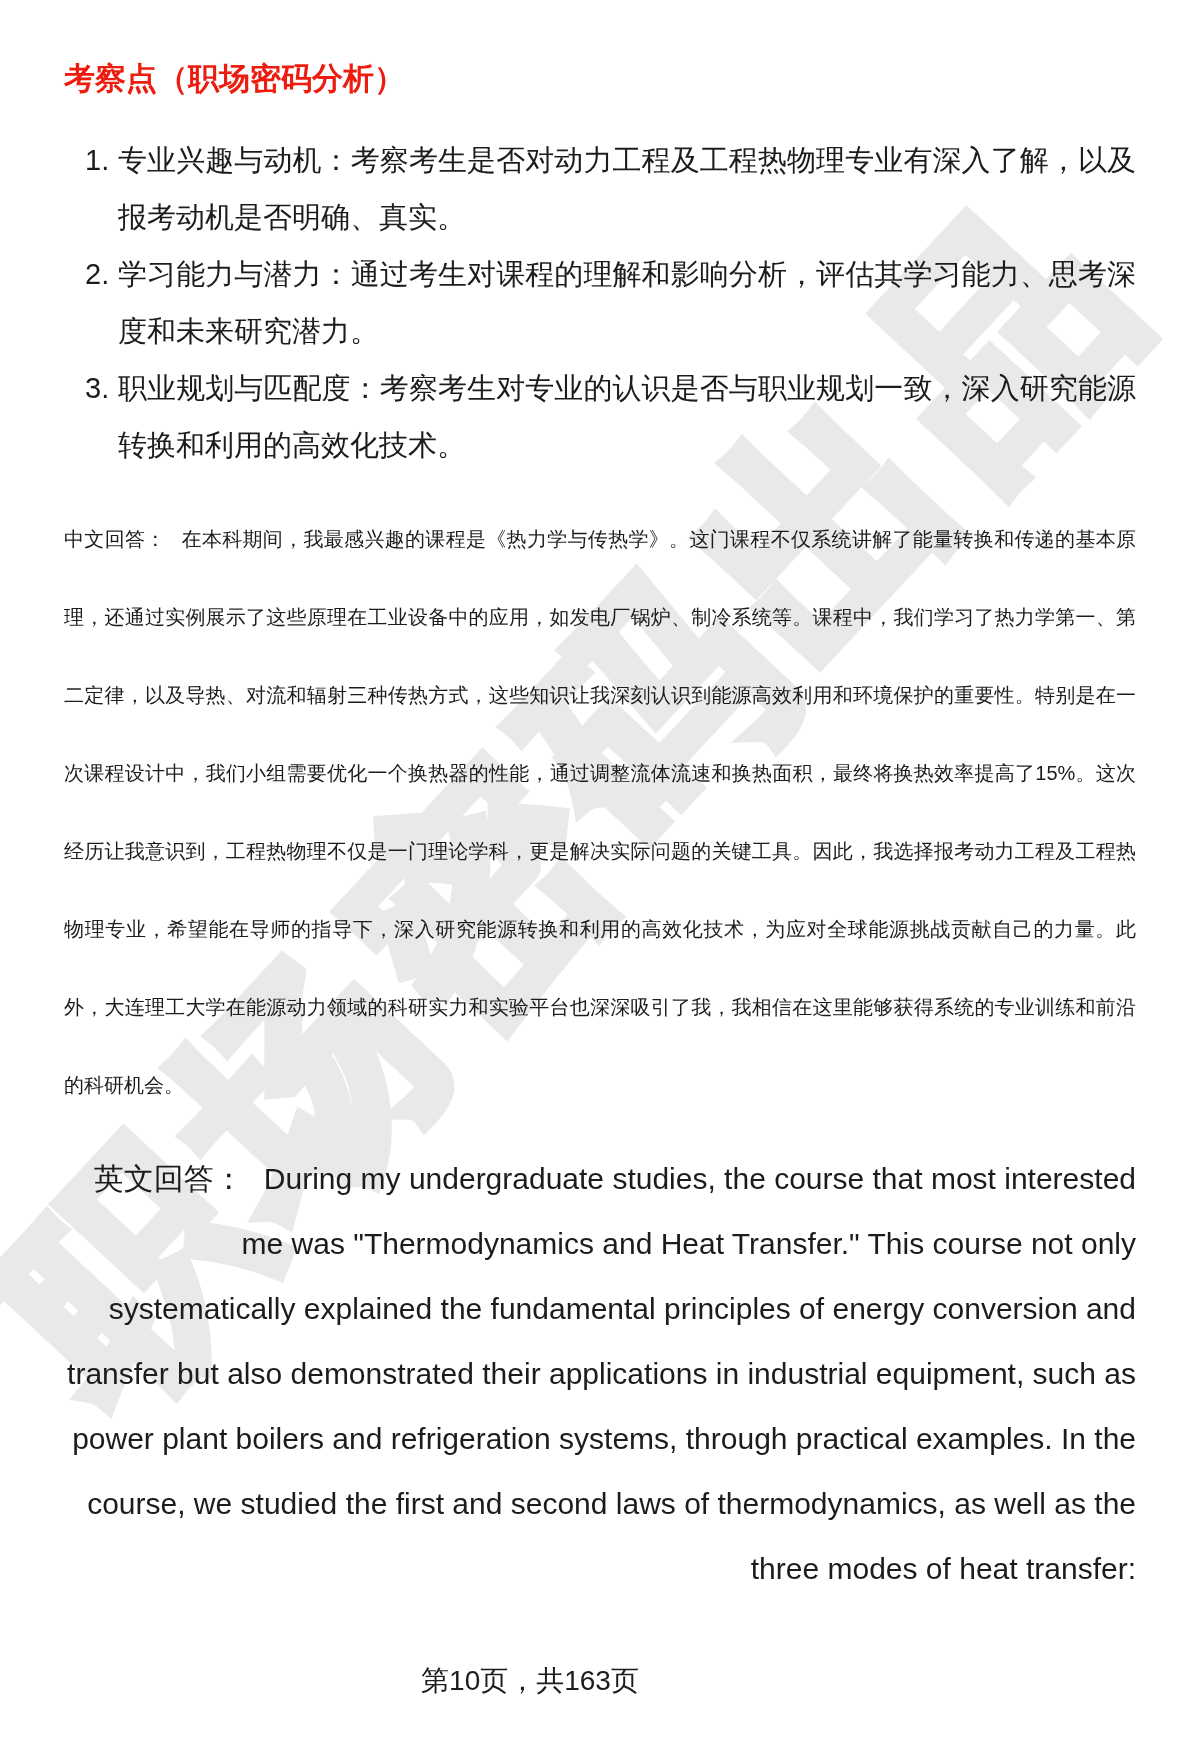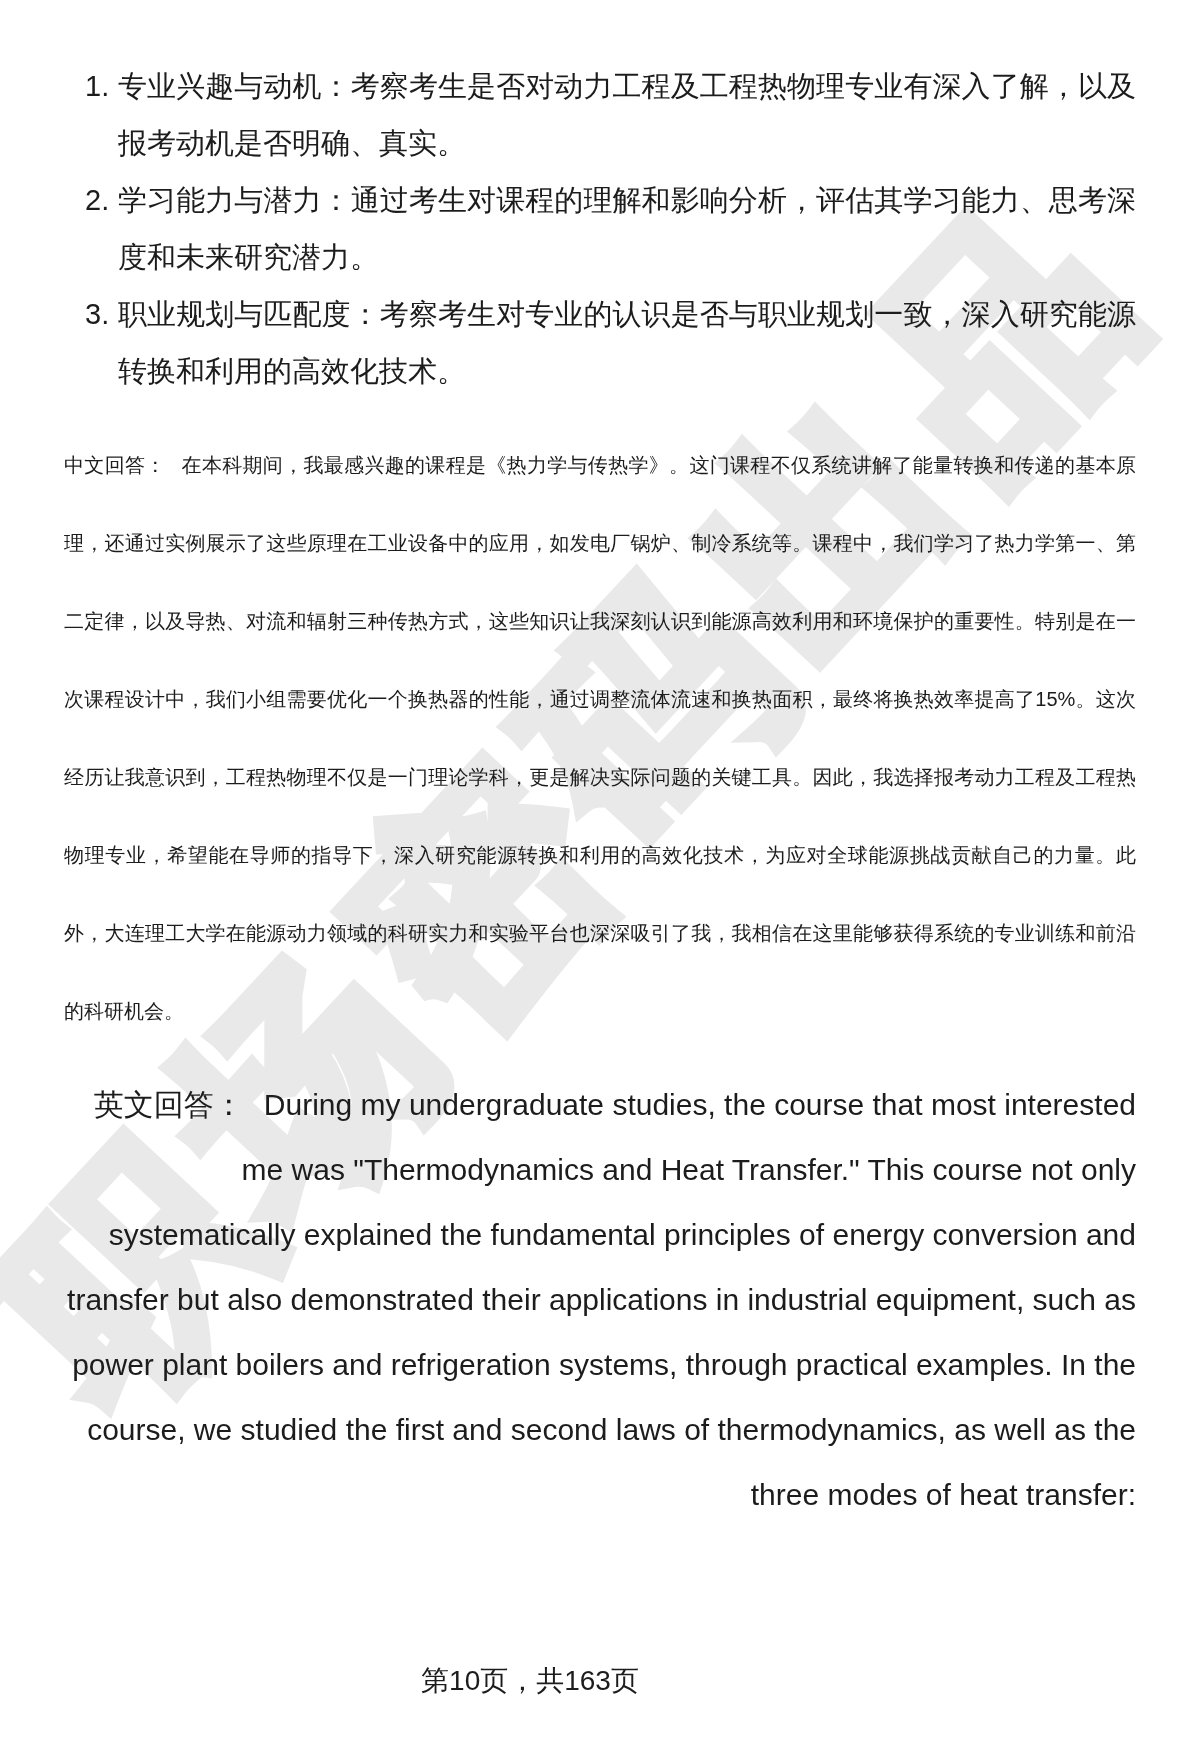--- a/index.html
+++ b/index.html
@@ -92,20 +92,21 @@
 </style>
 </head>
 <body>
 
 <div class="page">
 
   <div class="watermark">职场密码出品</div>
 
   <div class="content">
 
+    <h1 class="heading">考察点（职场密码分析）</h1>
 
     <div class="points">
       <div class="point">
         <span class="num">1.</span>
         <span class="txt">专业兴趣与动机：考察考生是否对动力工程及工程热物理专业有深入了解，以及报考动机是否明确、真实。</span>
       </div>
       <div class="point">
         <span class="num">2.</span>
         <span class="txt">学习能力与潜力：通过考生对课程的理解和影响分析，评估其学习能力、思考深度和未来研究潜力。</span>
       </div>

